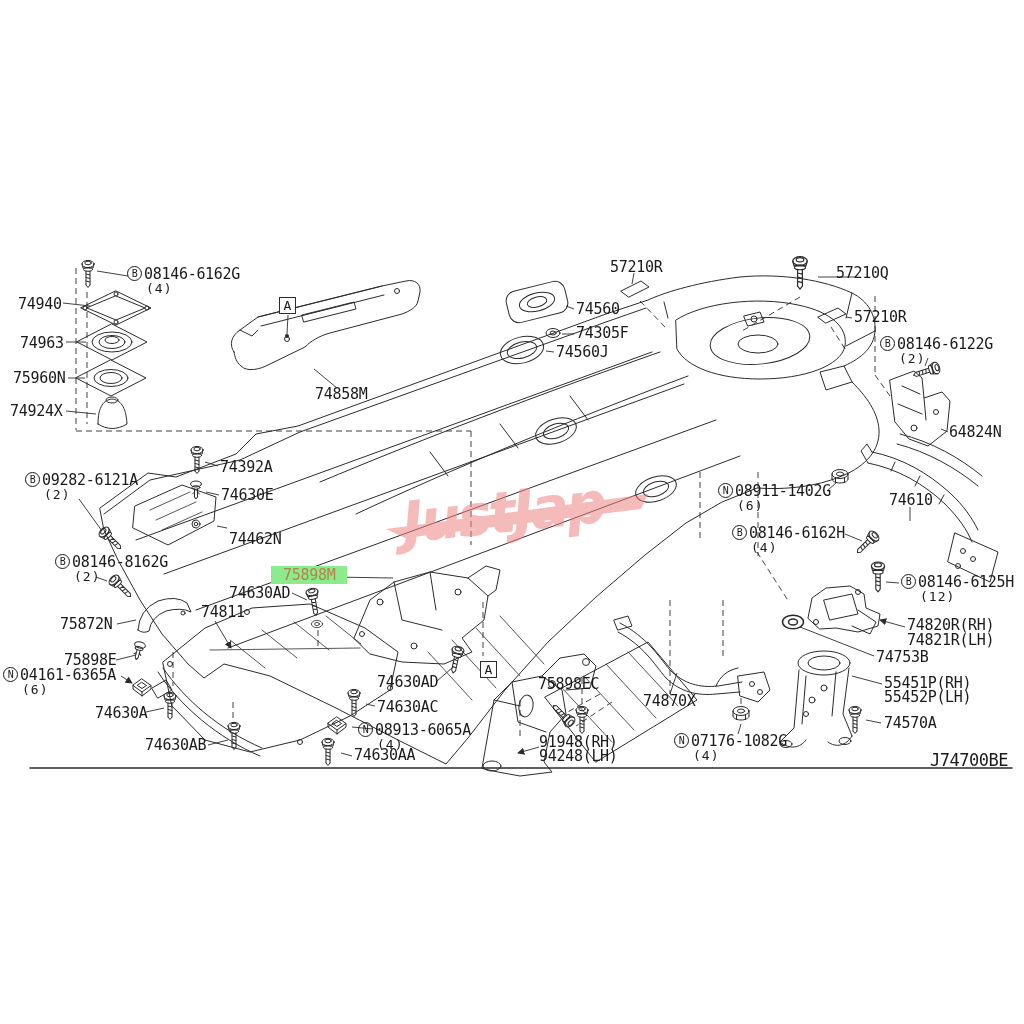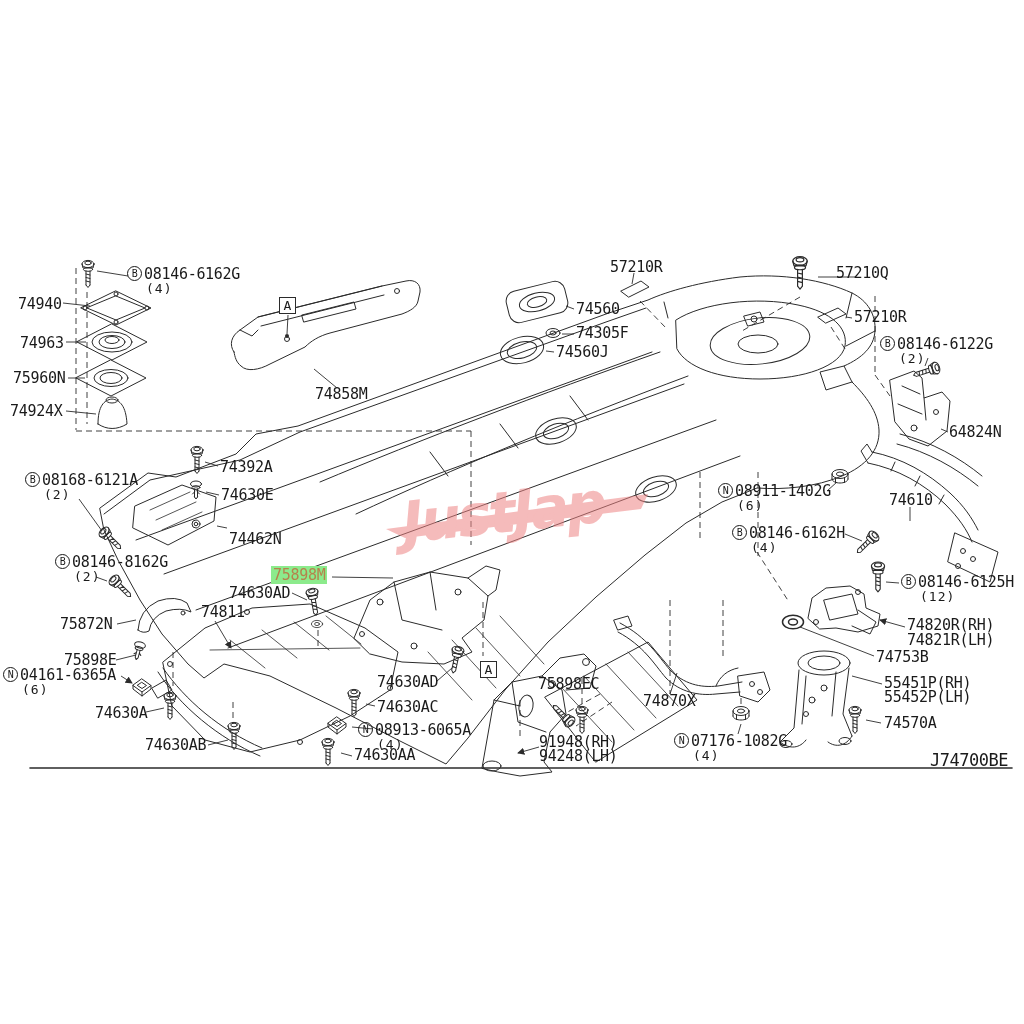--- a/index.html
+++ b/index.html
@@ -10,21 +10,21 @@
   body{background:#fff;font-family:"DejaVu Sans Mono",monospace}
   .stage{position:relative;width:1024px;height:1024px;background:#fff;overflow:hidden}
   .stage svg{position:absolute;left:0;top:0}
   .lbl{position:absolute;font:15px "DejaVu Sans Mono",monospace;letter-spacing:-0.3px;
        color:var(--label);white-space:nowrap;line-height:14px;z-index:5}
   .lbl .row{display:flex;align-items:center;gap:2px}
   .circ{display:inline-flex;width:15px;height:15px;border:1.3px solid var(--label);
         border-radius:50%;font-size:10px;line-height:1;align-items:center;justify-content:center;
         flex:0 0 auto}
   .qty{margin-left:19px;font-size:13px;margin-top:1px;letter-spacing:1px}
-  .hl .pt{background:var(--highlight-bg);color:var(--highlight-text);padding:0 2px}
+  .hl .pt{background:var(--highlight-bg);color:var(--highlight-text);padding:0 12px}
   .amark{position:absolute;width:17px;height:17px;border:1.5px solid var(--line);
          font:13px "DejaVu Sans Mono",monospace;color:var(--label);display:flex;
          align-items:center;justify-content:center;background:#fff;z-index:5}
   .code{position:absolute;left:930px;top:750px;font:17px "DejaVu Sans Mono",monospace;
         letter-spacing:-0.5px;color:var(--label);z-index:5}
 </style>
 </head>
 <body>
 
 <div class="stage">
@@ -277,21 +277,21 @@
         <span class="pt">08146-6122G</span>
       </div>
     <div class="qty">(2)</div>
   </div>
   <div class="lbl" style="left:949px;top:425px"><span class="pt">64824N</span></div>
 
   <div class="lbl" style="left:220px;top:460px"><span class="pt">74392A</span></div>
   <div class="lbl" style="left:25px;top:472px">
     <div class="row">
         <span class="circ">B</span>
-        <span class="pt">08168-6121A</span>
+        <span class="pt">09282-6121A</span>
       </div>
     <div class="qty">(2)</div>
   </div>
   <div class="lbl" style="left:221px;top:488px"><span class="pt">74630E</span></div>
   <div class="lbl" style="left:229px;top:532px"><span class="pt">74462N</span></div>
   <div class="lbl" style="left:55px;top:554px">
     <div class="row">
         <span class="circ">B</span>
         <span class="pt">08146-8162G</span>
       </div>

